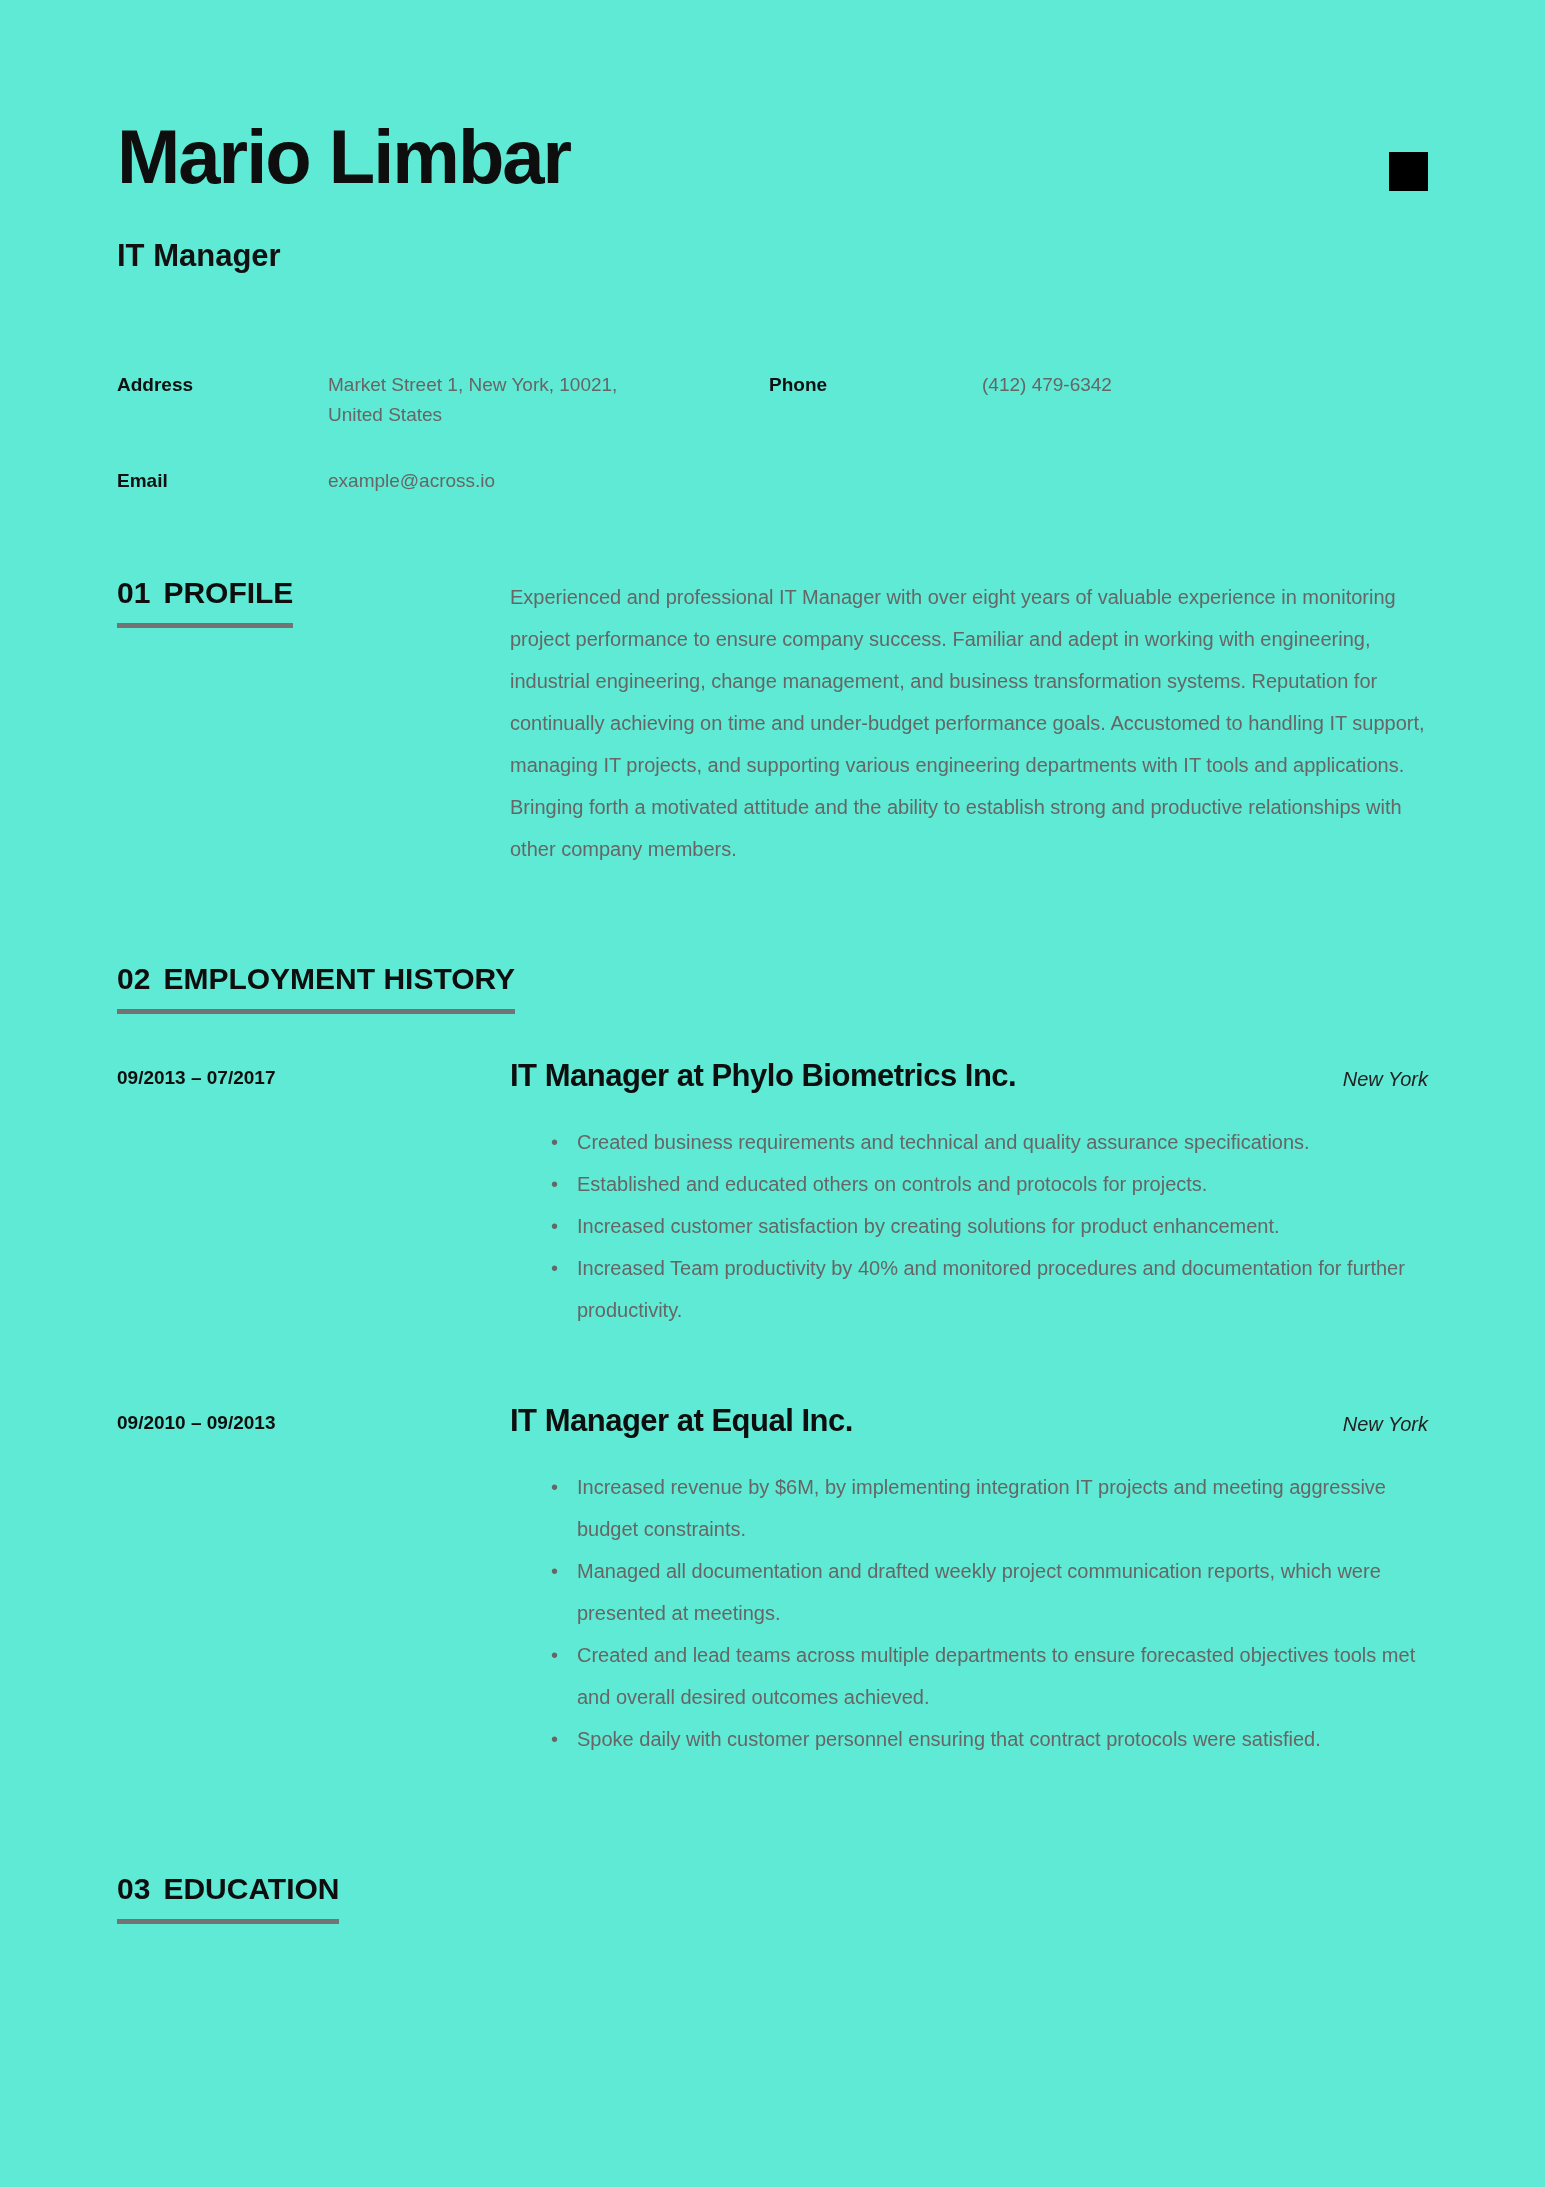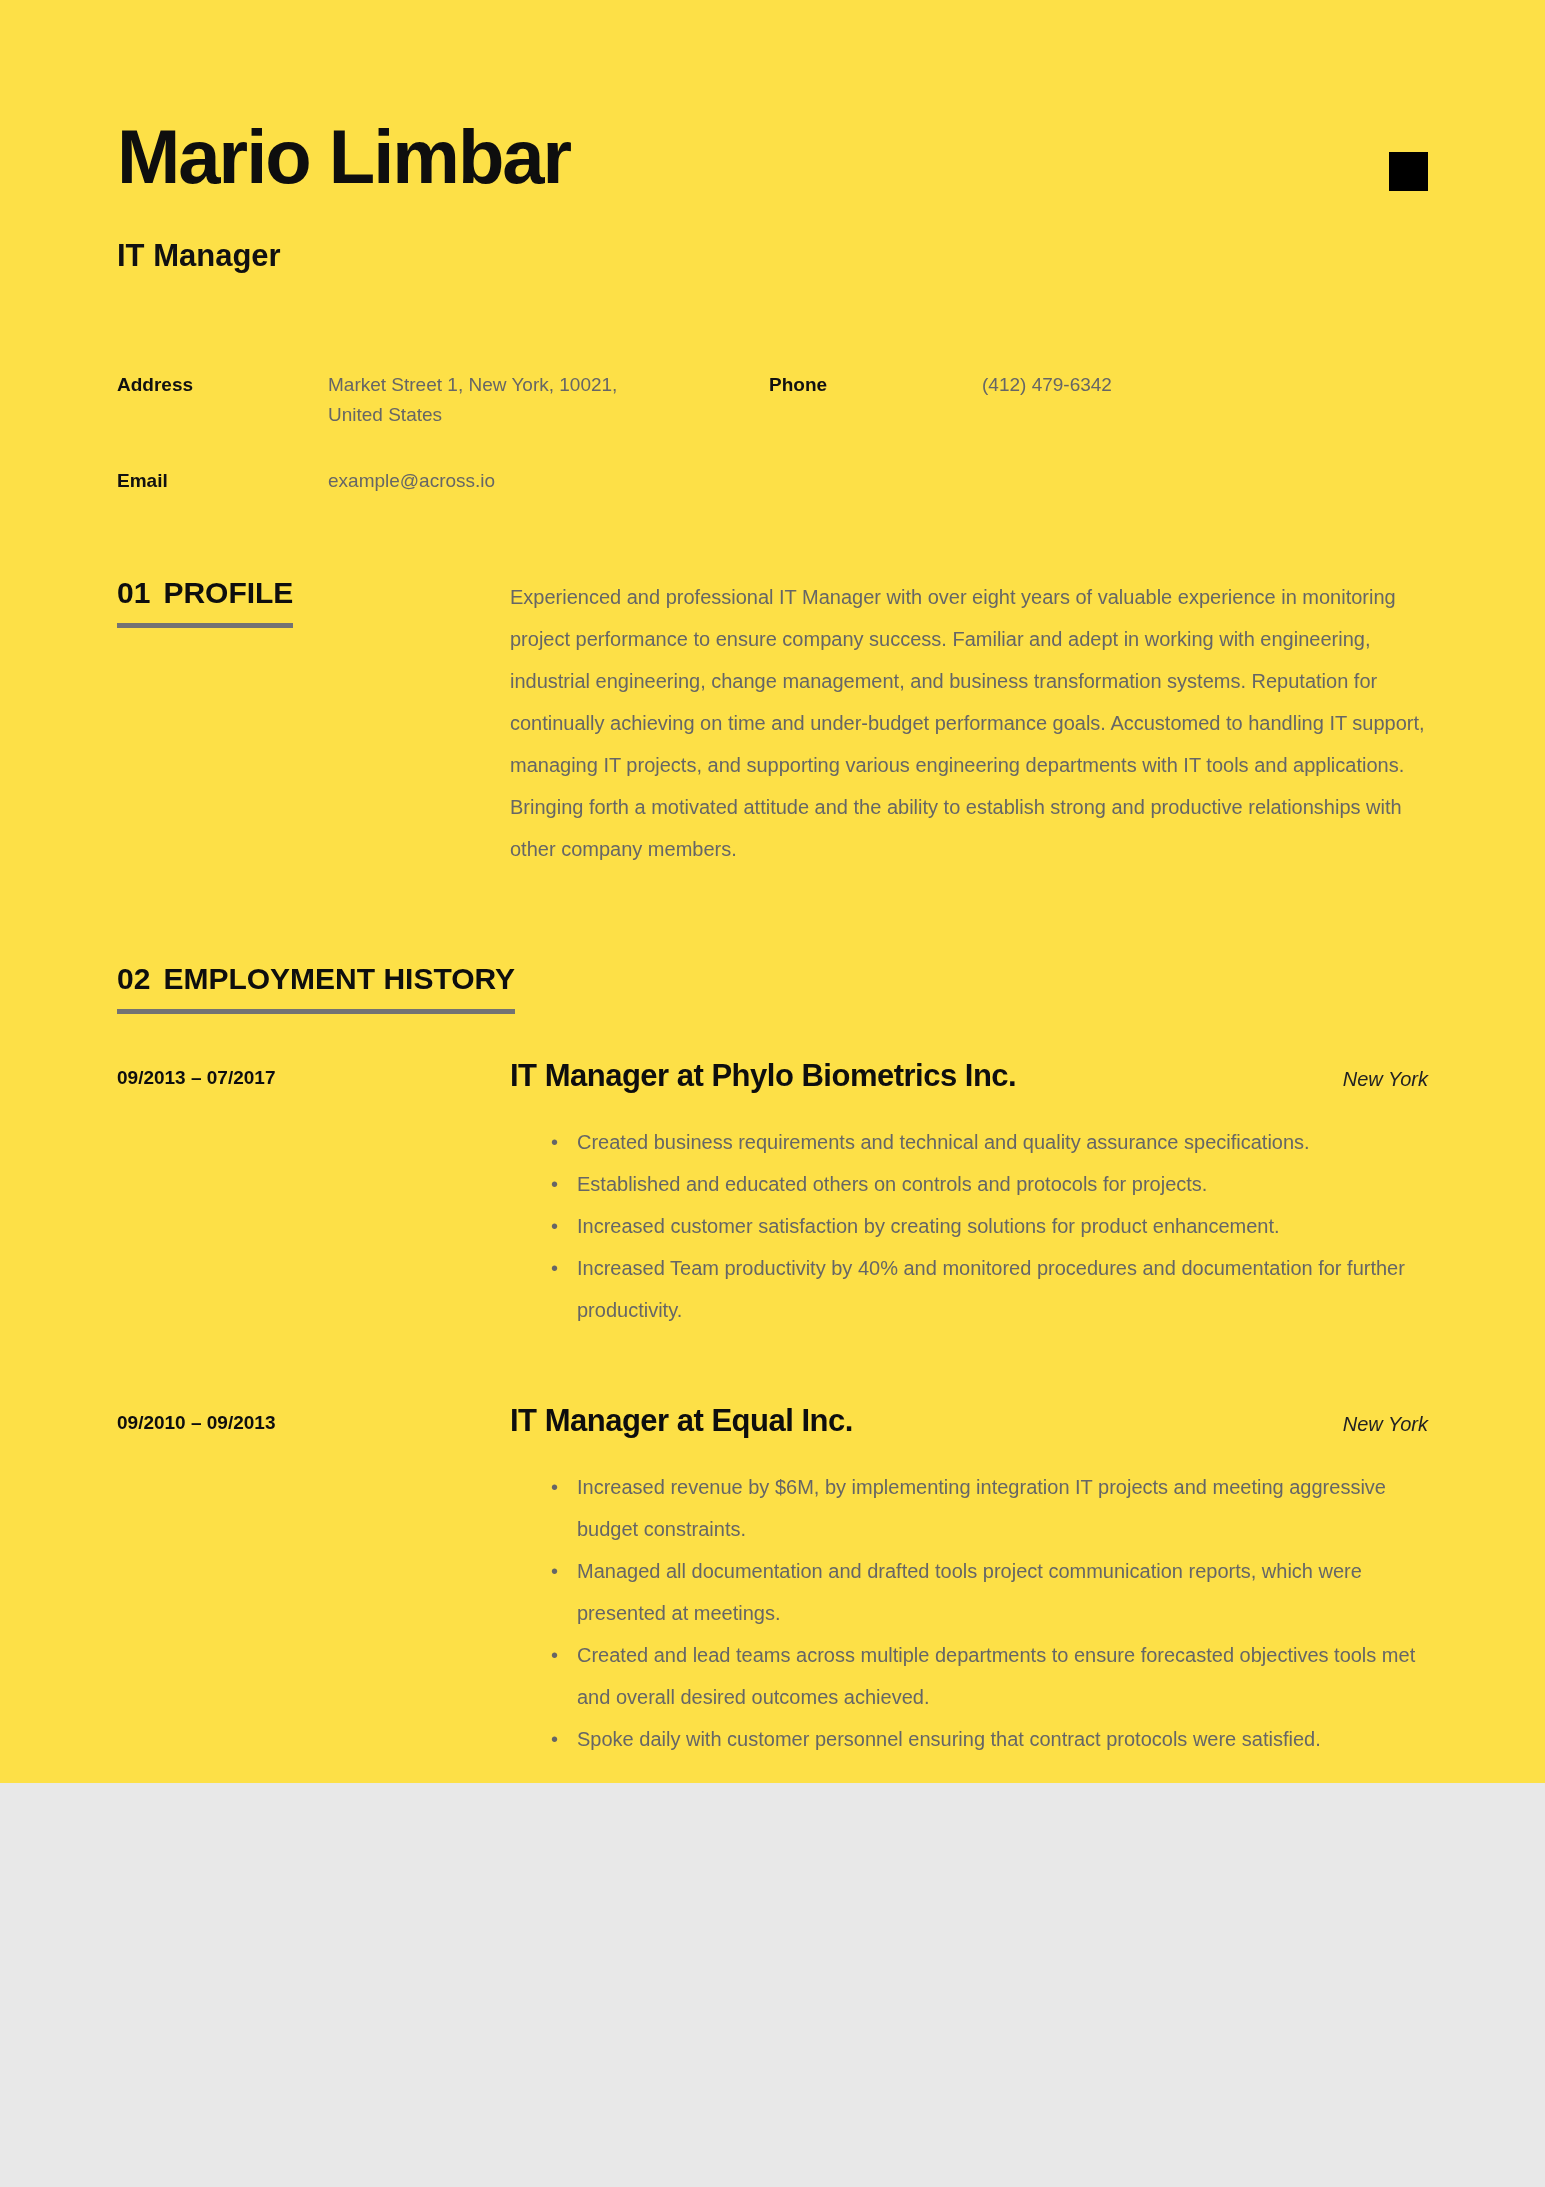--- a/index.html
+++ b/index.html
@@ -2,23 +2,23 @@
 <html><head>
 <meta charset="utf-8">
 <style>
   * { margin: 0; padding: 0; box-sizing: border-box; }
   html, body { background: #e8e8e8; }
   body { font-family: "Liberation Sans", sans-serif; }
 
   .page {
     position: relative;
     width: 1545px;
-    height: 1783px;
+    height: 2187px;
     margin: 0 auto;
-    background: #fde047;
+    background: #5eead4;
     padding: 0 117px;
     overflow: hidden;
   }
 
   
   .name {
     padding-top: 116px;
     font-size: 76px;
     font-weight: bold;
     letter-spacing: -2px;
@@ -178,21 +178,21 @@
 
     <div class="entry" style="grid-column: 1 / -1;">
       <div class="entry-dates">09/2010 – 09/2013</div>
       <div>
         <div class="entry-title-row">
           <div class="entry-title">IT Manager at Equal Inc.</div>
           <div class="entry-location">New York</div>
         </div>
         <ul class="bullets">
           <li>Increased revenue by $6M, by implementing integration IT projects and meeting aggressive budget constraints.</li>
-          <li>Managed all documentation and drafted tools project communication reports, which were presented at meetings.</li>
+          <li>Managed all documentation and drafted weekly project communication reports, which were presented at meetings.</li>
           <li>Created and lead teams across multiple departments to ensure forecasted objectives tools met and overall desired outcomes achieved.</li>
           <li>Spoke daily with customer personnel ensuring that contract protocols were satisfied.</li>
         </ul>
       </div>
     </div>
   </div>
 
   <div class="section education-section">
     <div>
       <h2 class="sec-title">

